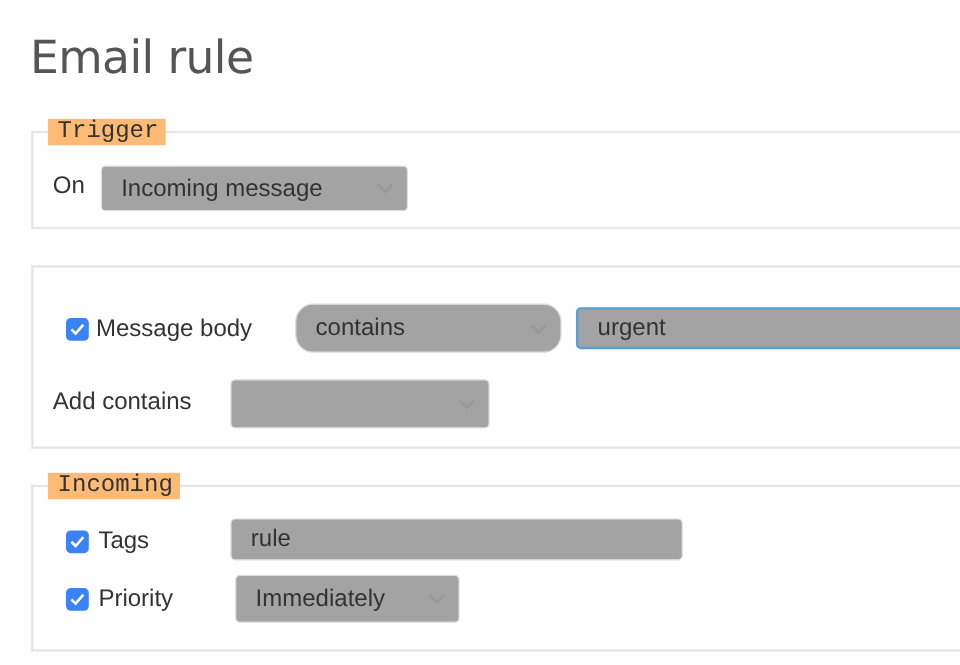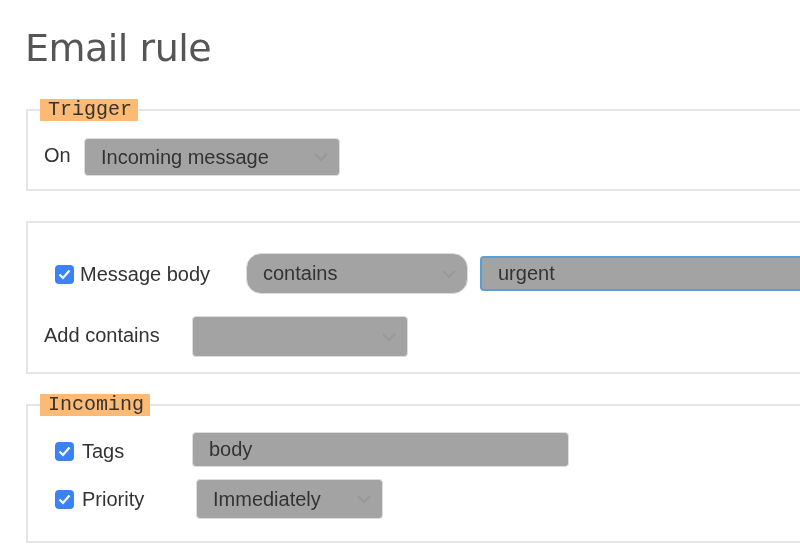--- a/index.html
+++ b/index.html
@@ -144,21 +144,21 @@
   <div class="fieldset" style="top:404px; height:139px;">
     <span class="legend">Incoming</span>
 
     <div class="checkbox" style="left:27px; top:36px;">
       <svg width="13" height="11" viewBox="0 0 13 11">
           <polyline points="1.5,5.5 5,9 11.5,1.5" fill="none" stroke="#fff" stroke-width="2.2"></polyline>
         </svg>
     </div>
     <span class="label" style="left:54px; top:34px;">Tags</span>
     <div class="input" style="left:164px; top:26px; width:377px; height:35px;">
-      <span class="value">body</span>
+      <span class="value">rule</span>
     </div>
 
     <div class="checkbox" style="left:27px; top:84px;">
       <svg width="13" height="11" viewBox="0 0 13 11">
           <polyline points="1.5,5.5 5,9 11.5,1.5" fill="none" stroke="#fff" stroke-width="2.2"></polyline>
         </svg>
     </div>
     <span class="label" style="left:54px; top:82px;">Priority</span>
     <div class="select" style="left:168px; top:73px; width:187px; height:40px;text-align:center;">
       <span class="value">Immediately</span>

